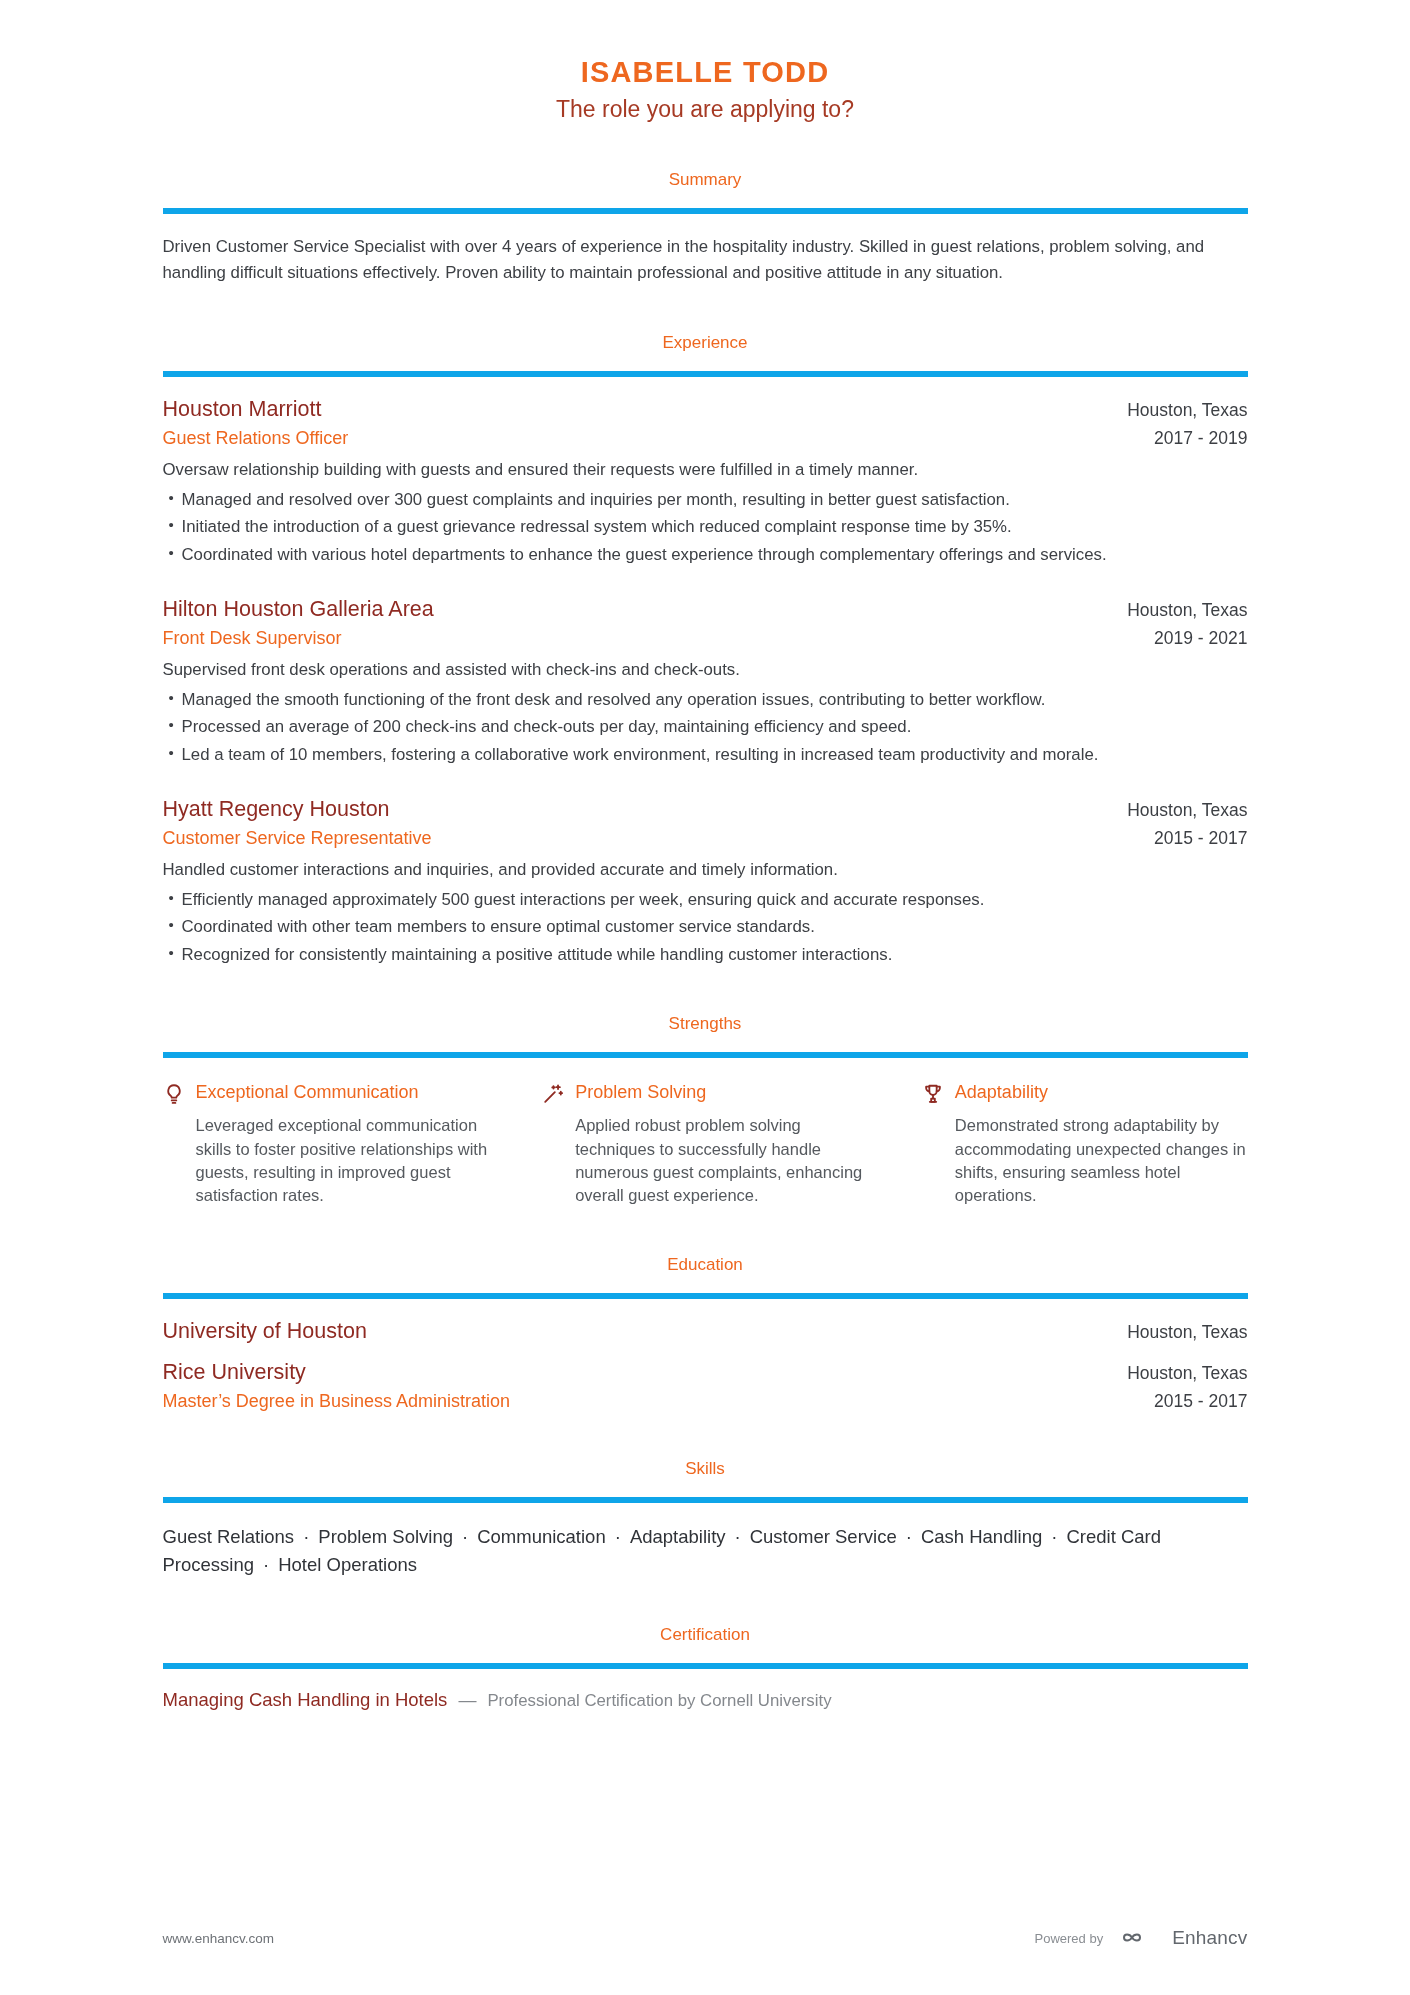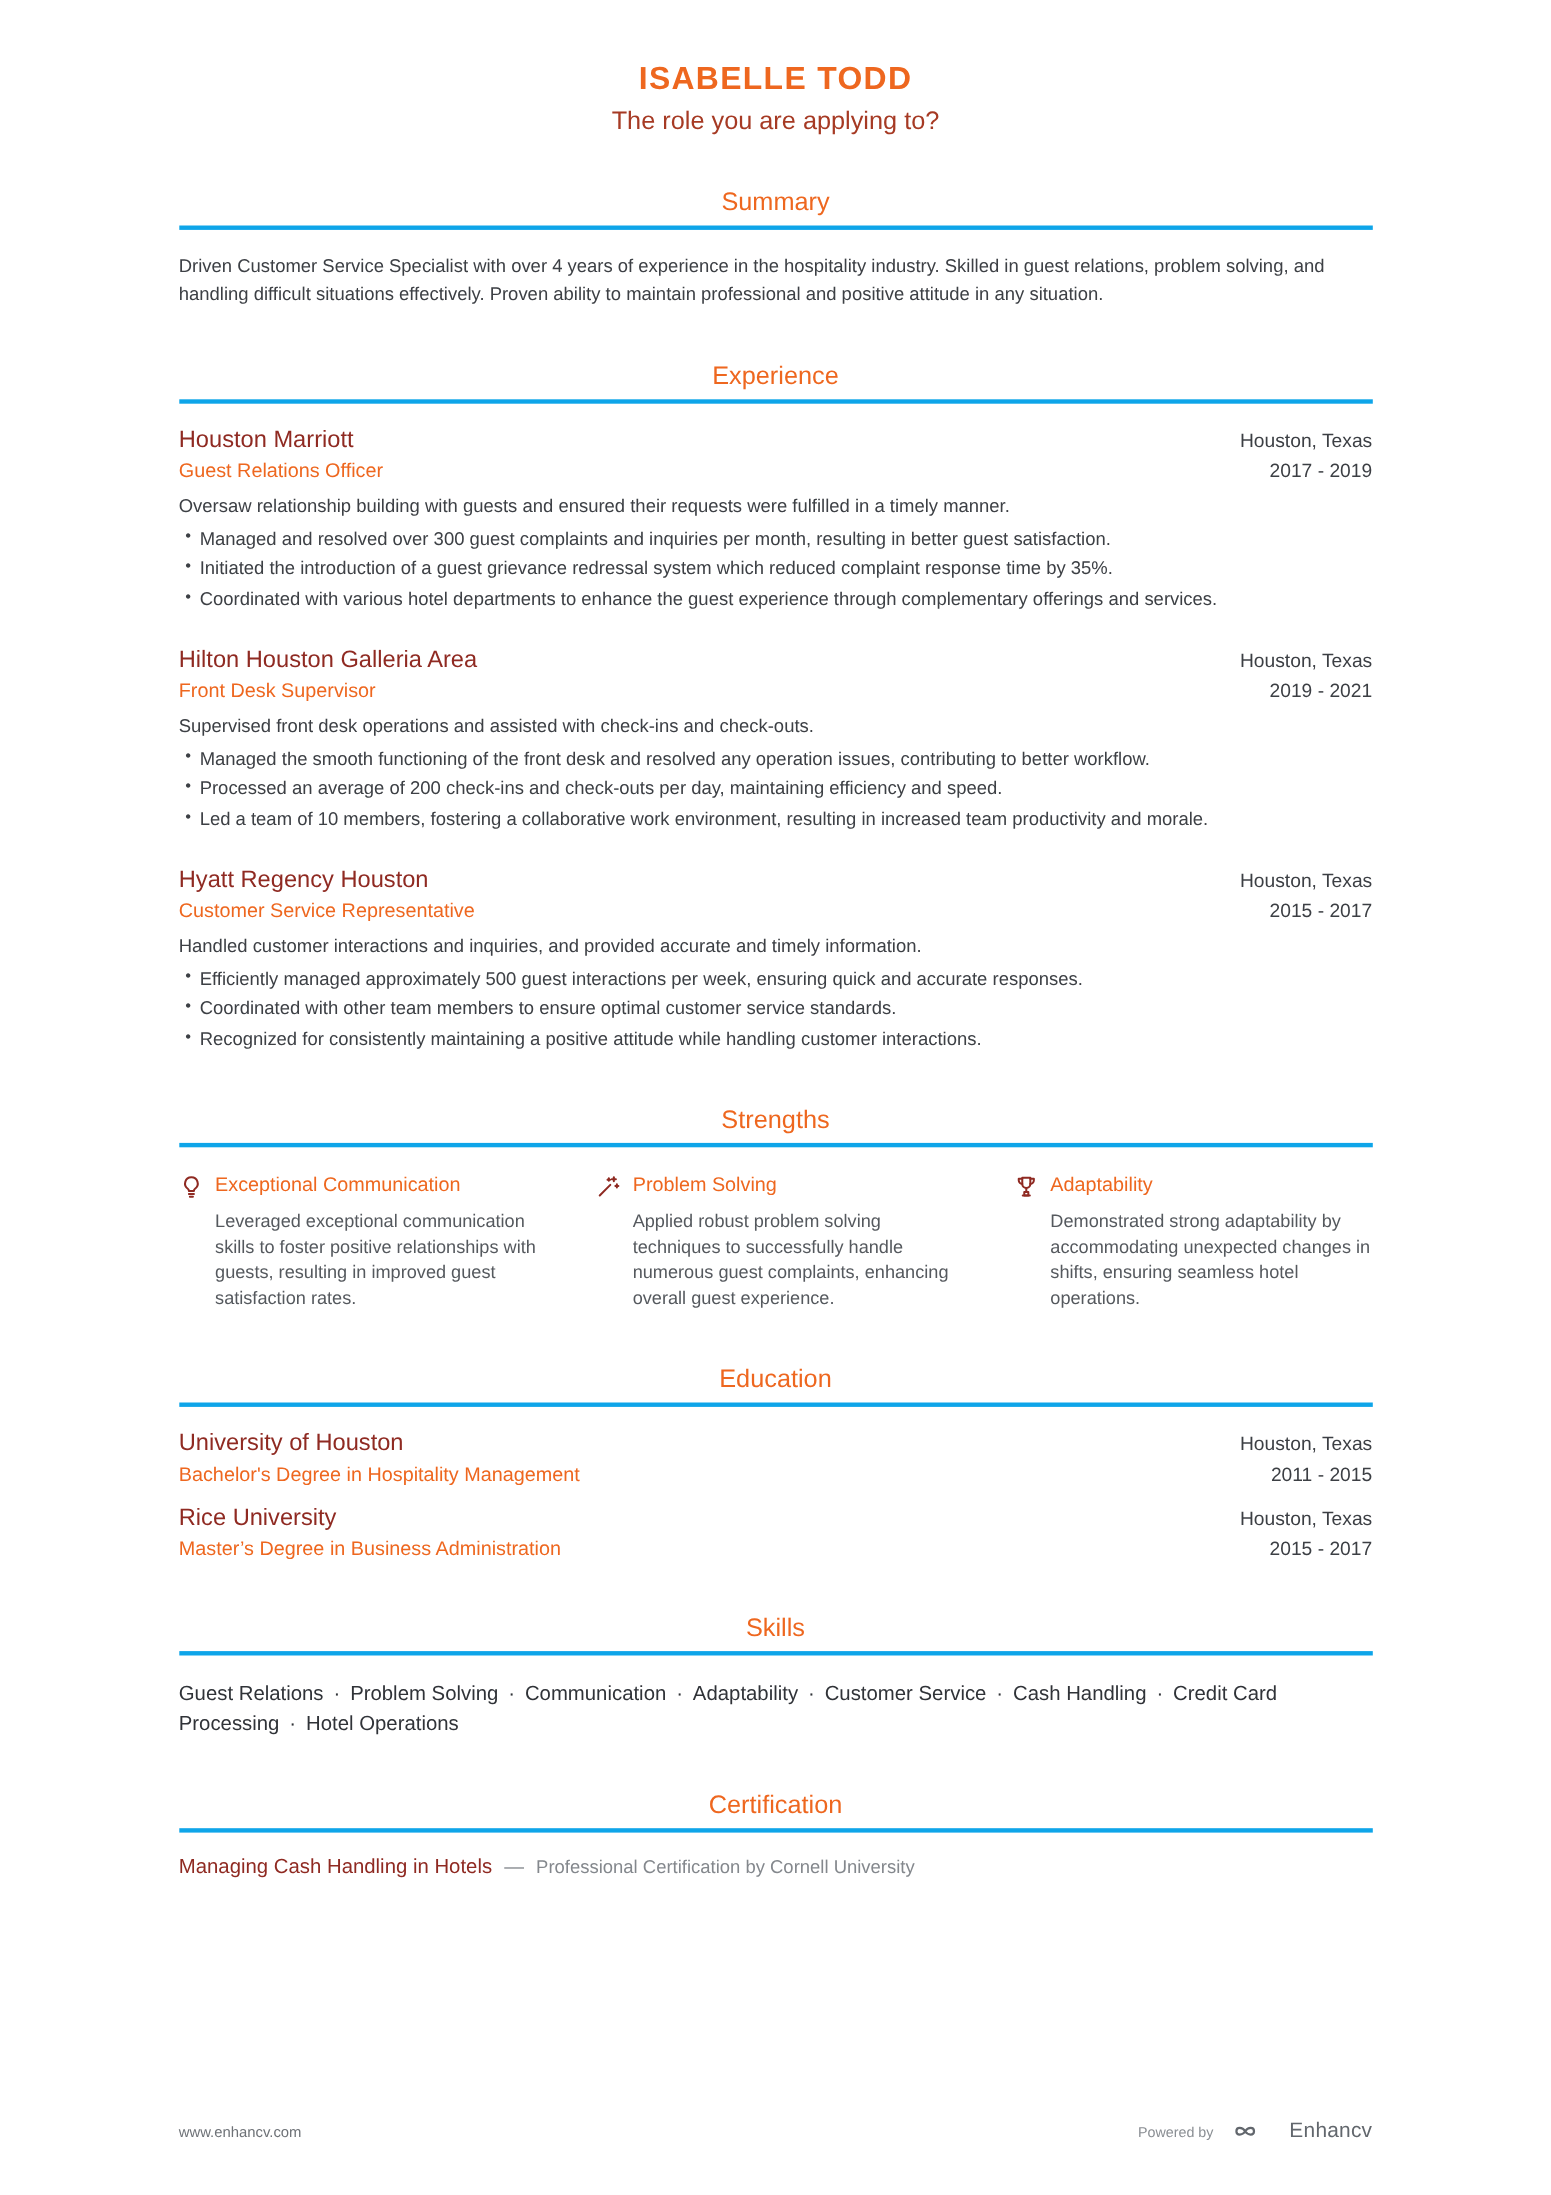--- a/index.html
+++ b/index.html
@@ -53,24 +53,24 @@
     margin: 0 13px;
     font-size: 13px;
     vertical-align: 1px;
   }
 
   
   .section { margin-top: 47px; }
   .section-title {
     text-align: center;
     color: var(--orange);
-    font-size: 23px;
+    font-size: 17px;
     font-weight: 400;
-    padding-bottom: 8px;
-    border-bottom: 4px solid #0ea5e9;
+    padding-bottom: 18px;
+    border-bottom: 6px solid #0ea5e9;
   }
   .section-body { padding-top: 20px; }
 
   .summary-text {
     font-size: 16.8px;
     line-height: 1.55;
     color: var(--body);
   }
 
   
@@ -277,24 +277,20 @@
 
     <section class="section">
       <h2 class="section-title">Education</h2>
       <div class="section-body">
 
         <article class="school">
           <div class="job-row">
             <div class="school-name">University of Houston</div>
             <div class="job-meta">Houston, Texas</div>
           </div>
-          <div class="job-row">
-            <div class="degree">Bachelor's Degree in Hospitality Management</div>
-            <div class="job-meta">2011 - 2015</div>
-          </div>
         </article>
 
         <article class="school">
           <div class="job-row">
             <div class="school-name">Rice University</div>
             <div class="job-meta">Houston, Texas</div>
           </div>
           <div class="job-row">
             <div class="degree">Master’s Degree in Business Administration</div>
             <div class="job-meta">2015 - 2017</div>

